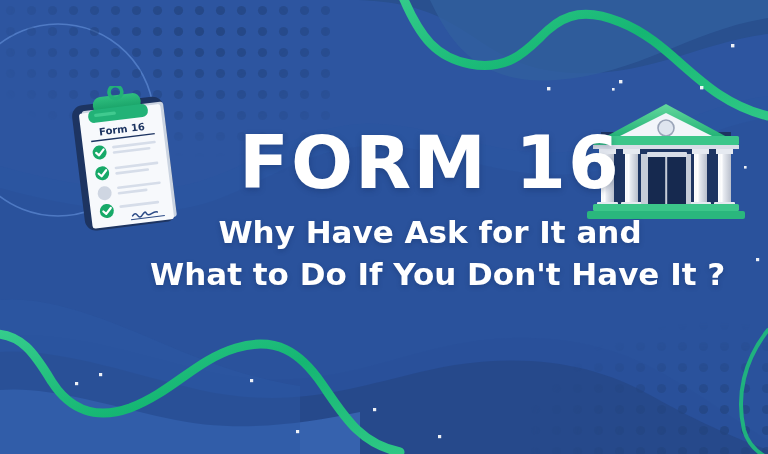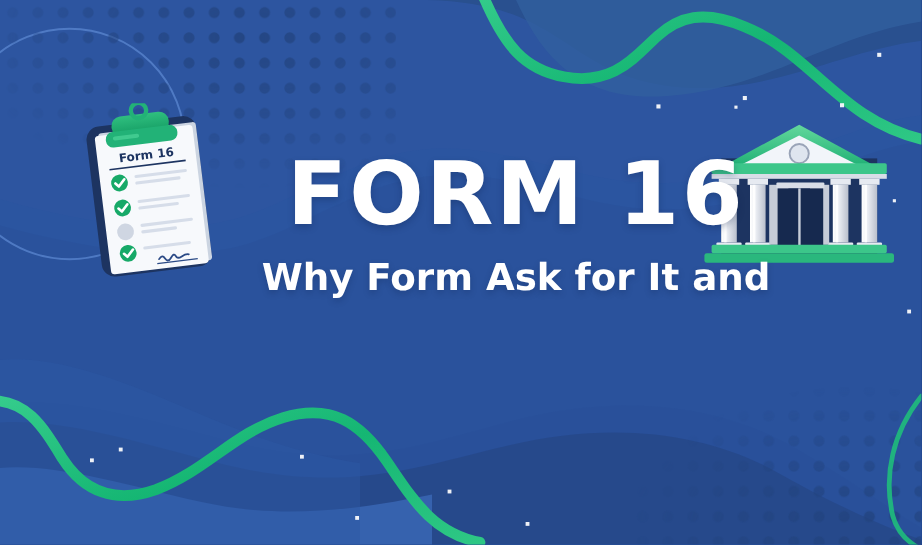--- a/index.html
+++ b/index.html
@@ -282,17 +282,18 @@
       </g>
 
       <rect x="20" y="104" width="146" height="7" rx="1.5" fill="#3cc68a"></rect>
       <rect x="14" y="111" width="158" height="8" rx="2" fill="#2ab77d"></rect>
     </svg>
   </div>
 
   <div class="text-block">
     <h1 class="headline">FORM 16</h1>
     <p class="subline">
-      <span class="ln">Why Form Ask for It and</span>
+      <span class="ln">Why Have Ask for It and</span>
+      <span class="ln">What to Do If You Don't Have It ?</span>
     </p>
   </div>
 
 </div>
 
 </body></html>

